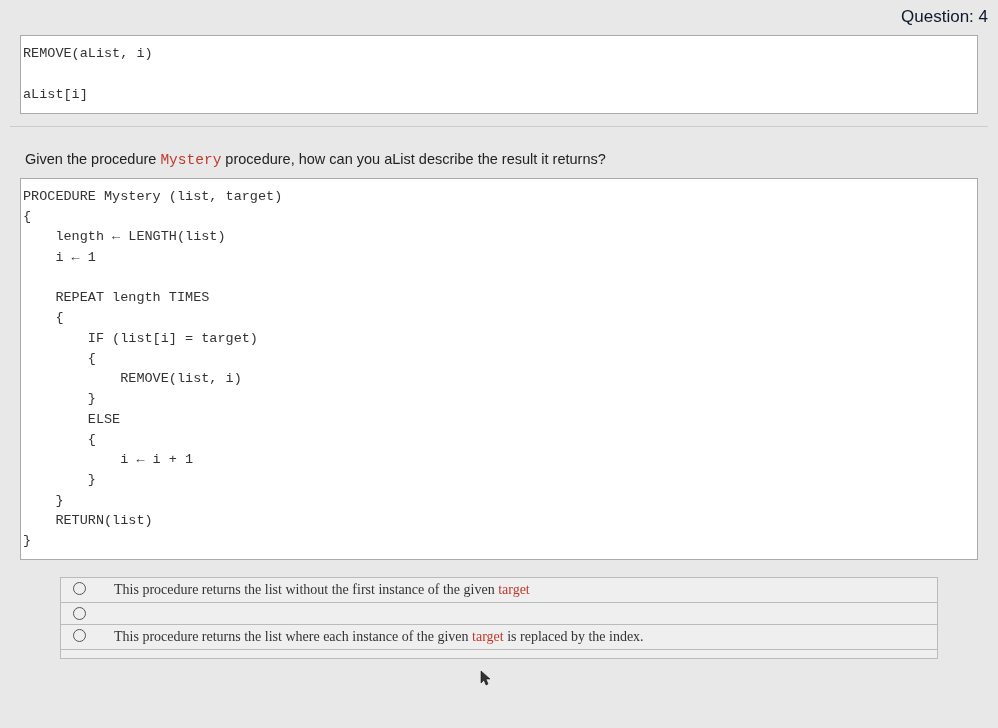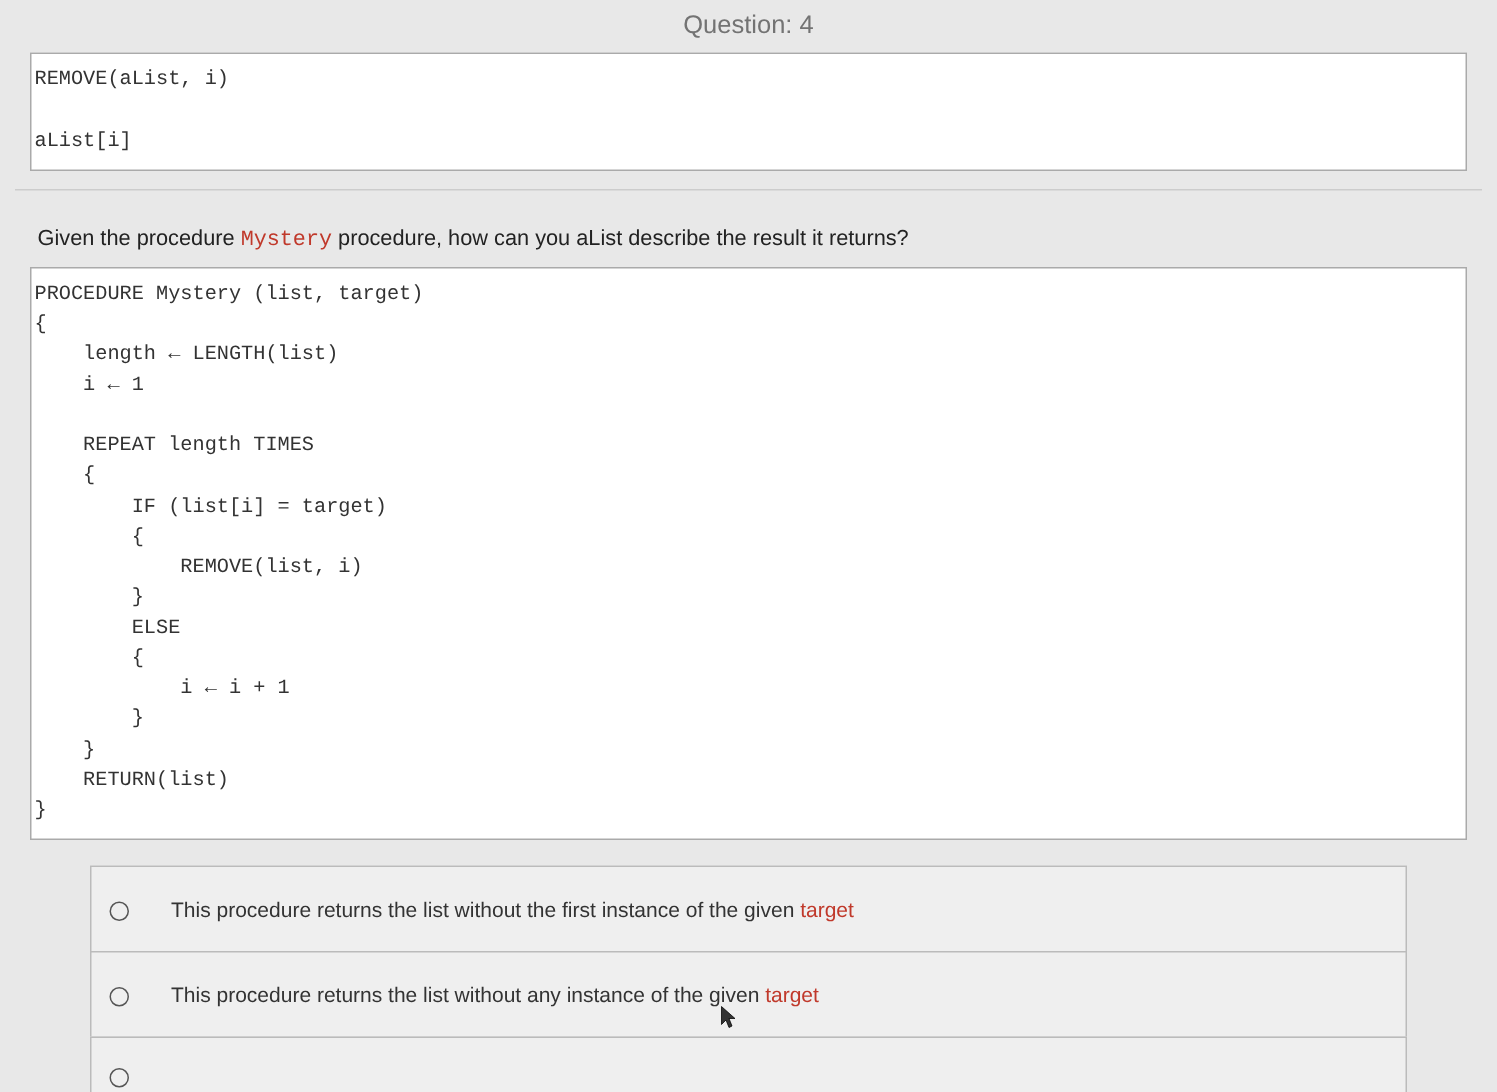--- a/index.html
+++ b/index.html
@@ -12,23 +12,23 @@
       background: #e8e8e8;
       width: 998px;
       height: 728px;
       overflow: hidden;
       position: relative;
     }
     .page {
       padding: 7px 10px 10px 10px;
     }
     .question-header {
-      text-align: center;
+      text-align: right;
       font-size: 17px;
-      color: #737373;
+      color: #0f172a;
       margin-bottom: 8px;
     }
     .intro-text {
       font-size: 14.5px;
       color: #222;
       margin-bottom: 10px;
       line-height: 1.4;
     }
     .code-box {
       border: 1px solid #aaa;
@@ -53,25 +53,25 @@
     .mystery-keyword {
       color: #c0392b;
       font-family: Liberation Mono, monospace;
     }
     .answers-container {
       margin: 18px 50px 0 50px;
     }
     .answer-row {
       border: 1px solid #bbb;
       background: #efefef;
-      padding: 20px 12px;
+      padding: 4px 12px;
       margin-top: -1px;
       display: flex;
-      align-items: flex-end;
-      font-family: Liberation Sans, sans-serif;
+      align-items: flex-start;
+      font-family: Liberation Serif, serif;
       font-size: 14px;
       color: #333;
       cursor: pointer;
     }
     .radio {
       width: 13px;
       height: 13px;
       border: 1.5px solid #555;
       border-radius: 50%;
       margin-right: 28px;
@@ -127,26 +127,26 @@
 
   <div class="answers-container">
     <div class="answer-row">
       <div class="radio"></div>
       <div class="answer-text">
         <span>This procedure returns the list without the first instance of the given </span><span class="target-kw">target</span><span></span>
       </div>
     </div>
     <div class="answer-row">
       <div class="radio"></div>
-      <div class="answer-text">
-        <span>This procedure returns the list without any instance of the given </span><span class="target-kw">target</span><span></span>
-      </div>
     </div>
     <div class="answer-row">
       <div class="radio"></div>
+      <div class="answer-text">
+        <span>This procedure returns the list where each instance of the given </span><span class="target-kw">target</span><span> is replaced by the index.</span>
+      </div>
     </div>
     <div class="answer-row">
       
       
     </div>
   </div>
 
 </div>
 
 <div class="cursor-icon">

